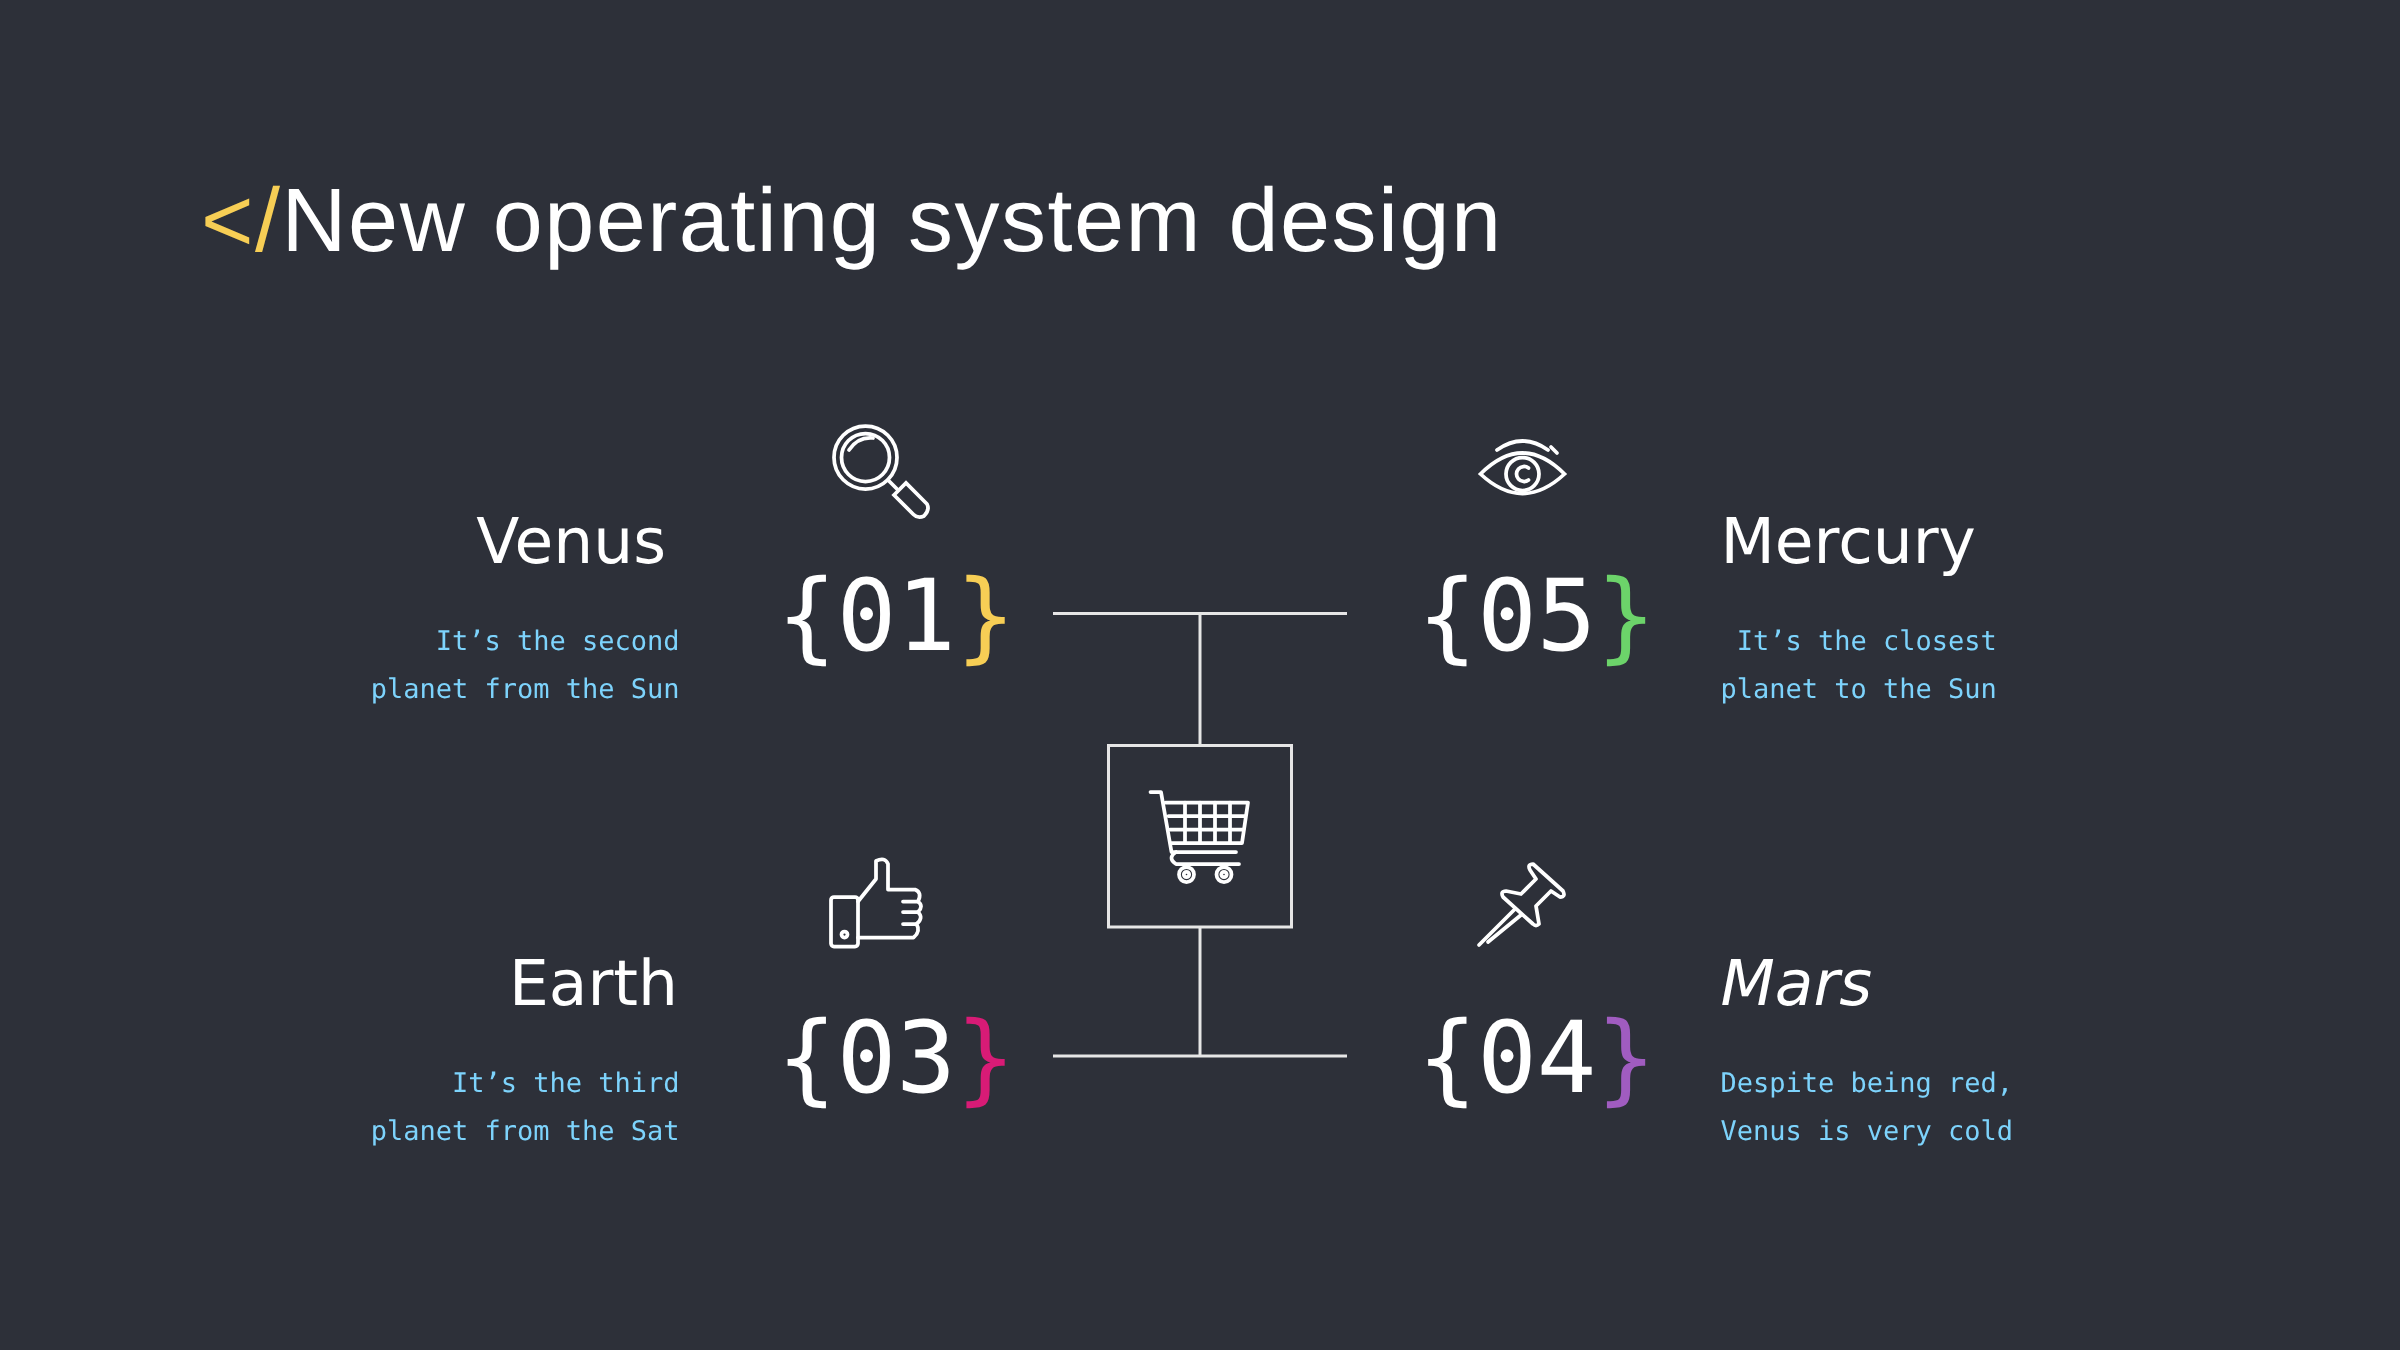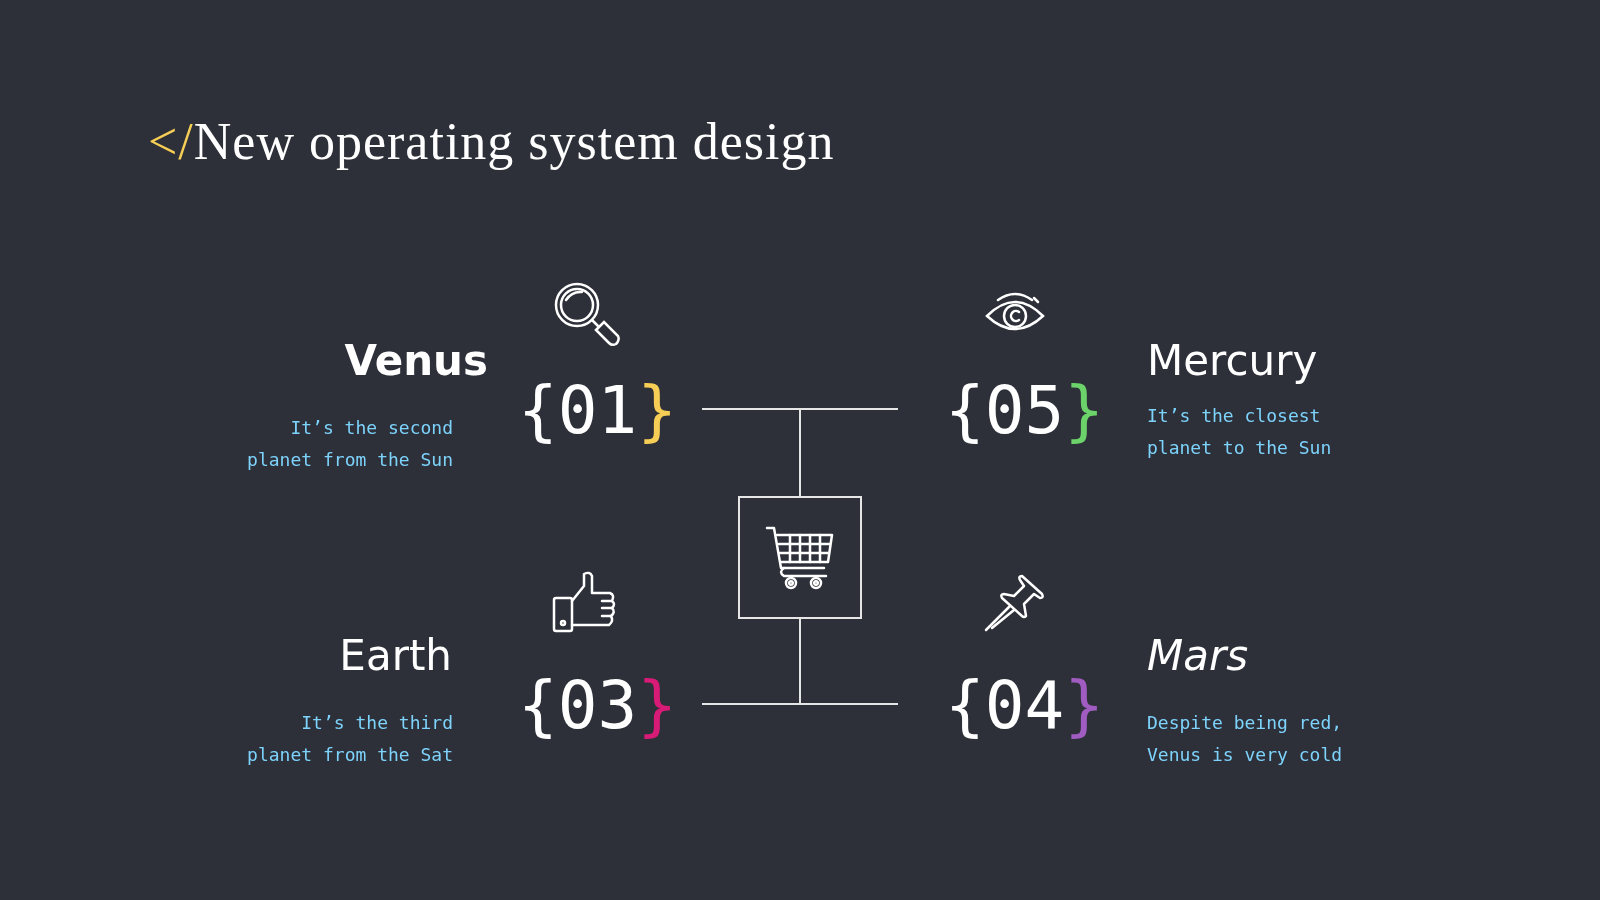--- a/index.html
+++ b/index.html
@@ -1,17 +1,17 @@
 <!DOCTYPE html>
 <html><head>
 <meta charset="utf-8">
 <style>
   html,body{margin:0;padding:0;}
   body{width:1600px;height:900px;background:#2d3039;overflow:hidden;position:relative;font-family:"DejaVu Sans",sans-serif;color:#fff;}
-  .title{position:absolute;left:148px;top:112px;font-size:52px;letter-spacing:1px;white-space:nowrap;font-family:Liberation Serif, serif;font-weight:normal;}
+  .title{position:absolute;left:134px;top:112px;font-size:60px;letter-spacing:1px;white-space:nowrap;font-family:Liberation Sans, sans-serif;font-weight:normal;}
   .title .accent{color:#f7ce55;}
   .name{position:absolute;font-size:42px;white-space:nowrap;}
   .desc{position:absolute;font-family:"DejaVu Sans Mono",monospace;font-size:18px;line-height:32px;white-space:pre;color:#7dd3fc;}
   .left{text-align:right;}
   .num{position:absolute;font-family:"DejaVu Sans Mono",monospace;font-size:66px;white-space:nowrap;}
   .icon{position:absolute;}
   .line{position:absolute;background:#e6e6e6;}
   .box{position:absolute;border:2px solid #e6e6e6;box-sizing:border-box;}
 </style>
 </head>
@@ -32,36 +32,36 @@
   <path d="M13 13 H68 L64 40 H17"></path>
   <path d="M26 13 V40 M36 13 V40 M46 13 V40 M56 13 V40"></path>
   <path d="M15 22 H66 M16 31 H65"></path>
   <path d="M20 46 Q14 50 20 54 H62"></path>
   <circle cx="27" cy="61" r="5"></circle>
     <circle cx="27" cy="61" r="1.8"></circle>
   <circle cx="52" cy="61" r="5"></circle>
     <circle cx="52" cy="61" r="1.8"></circle>
 </svg>
 
-<div class="name left" style="right:1112px;top:336px;font-weight:bold;">Venus</div>
+<div class="name left" style="right:1156px;top:336px;">Venus</div>
 <div class="desc left" style="right:1147px;top:412px;">It’s the second
 planet from the Sun</div>
 <svg class="icon" style="left:552px;top:280px;" width="70" height="70" viewBox="0 0 70 70" fill="none" stroke="#fff" stroke-width="2.5" stroke-linecap="round">
   <circle cx="25" cy="25" r="21"></circle>
     <circle cx="25" cy="25" r="16"></circle>
   <path d="M14 20 Q20 11 30 12"></path>
   <path d="M40 40 L46 46"></path>
   <path d="M44 50 L52 42 L66 56 Q68 60 64 64 Q60 66 57 63 Z"></path>
 </svg>
 <div class="num" style="left:518px;top:372px;">
   <span>{</span><span>01</span><span style="color:#f7ce55;">}</span>
 </div>
 
 <div class="name" style="left:1147px;top:336px;">Mercury</div>
-<div class="desc" style="left:1147px;top:400px;">It’s the closest
+<div class="desc" style="left:1147px;top:412px;text-align:right;">It’s the closest
 planet to the Sun</div>
 <svg class="icon" style="left:984px;top:290px;" width="62" height="48" viewBox="0 0 62 48" fill="none" stroke="#fff" stroke-width="2.5" stroke-linecap="round">
   <path d="M3 26 Q31 -2 59 26 Q31 52 3 26 Z"></path>
   <circle cx="31" cy="26" r="11"></circle>
   <path d="M35 22 A5 5 0 1 0 35 30"></path>
   <path d="M14 10 Q31 -2 48 10"></path>
   <path d="M50 8 L54 12"></path>
 </svg>
 <div class="num" style="left:945px;top:372px;">
   <span>{</span><span>05</span><span style="color:#6cd36a;">}</span>

